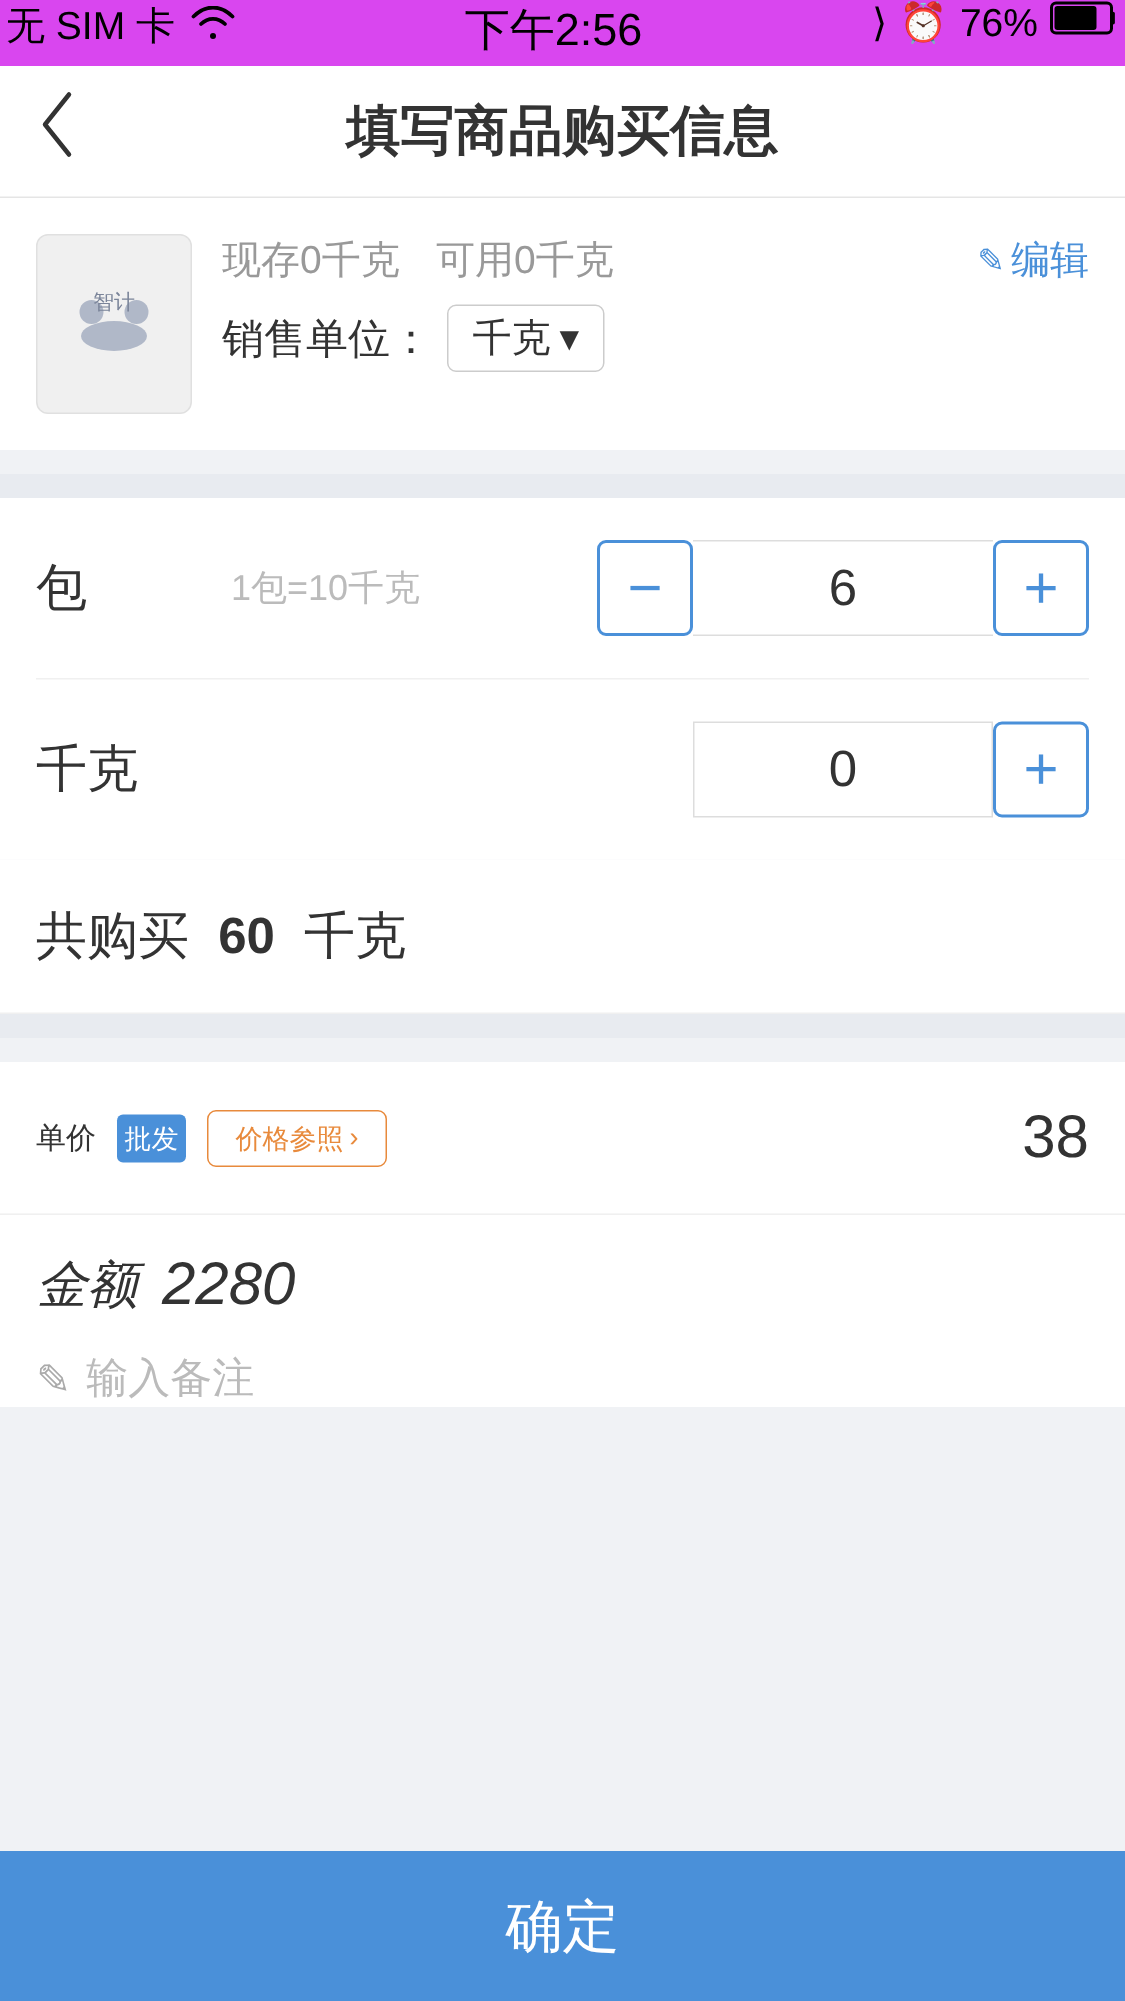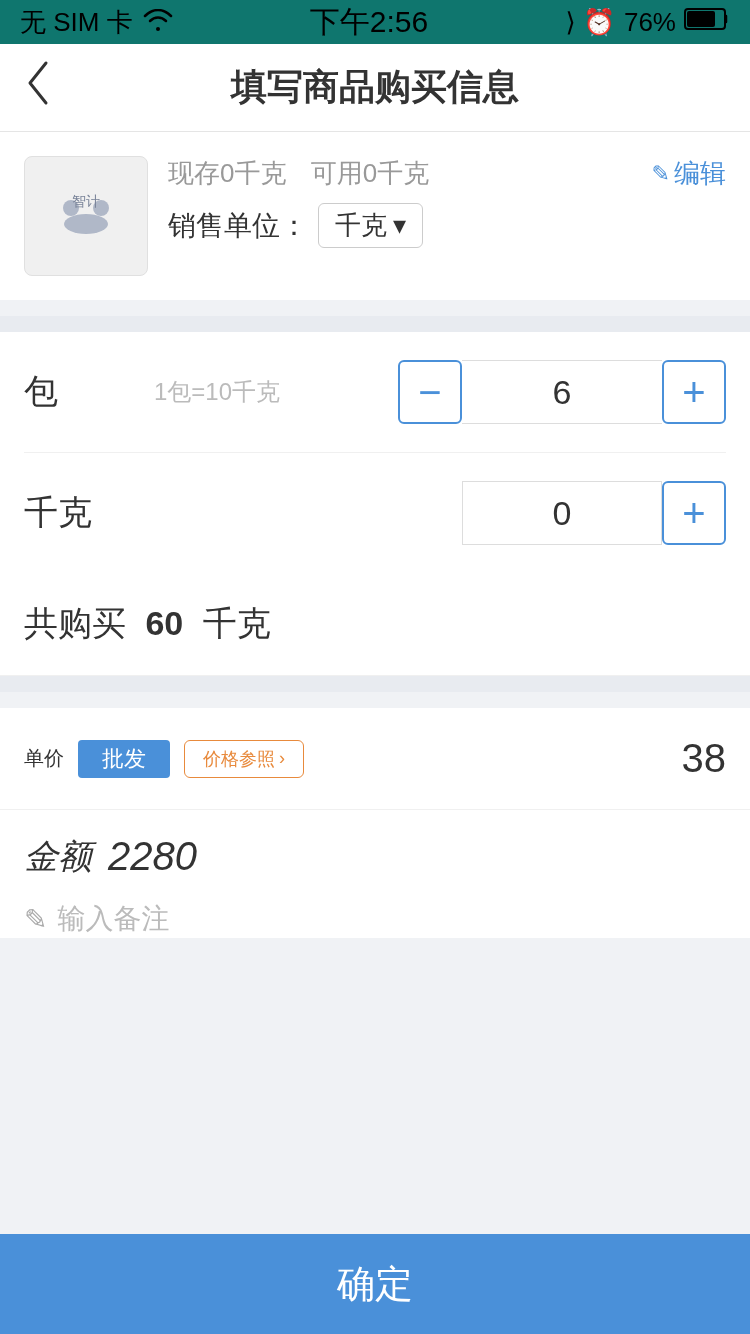--- a/index.html
+++ b/index.html
@@ -9,25 +9,25 @@
       min-height: 1334px;
       font-family: -apple-system, 'PingFang SC', 'Helvetica Neue', sans-serif;
       background: #f0f2f5;
       font-size: 32px;
       color: #333;
     }
 
     
     .status-bar {
       height: 44px;
-      background: #0f766e;
-      display: flex;
-      align-items: center;
+      background: #d946ef;
+      display: flex;
+      align-items: flex-start;
       justify-content: space-between;
-      padding: 0 20px;
+      padding: 0 4px;
       font-size: 28px;
       color: #000;
     }
     .status-left { display: flex; align-items: center; gap: 10px; font-size: 26px; }
     .status-center { font-size: 30px; font-weight: 500; }
     .status-right { display: flex; align-items: center; gap: 8px; font-size: 26px; }
 
     
     .nav-bar {
       height: 88px;
@@ -54,21 +54,21 @@
     
     .product-card {
       background: #fff;
       padding: 24px;
       display: flex;
       align-items: flex-start;
       gap: 20px;
       margin-bottom: 16px;
     }
     .product-image {
-      width: 124px;
+      width: 104px;
       height: 120px;
       background: #f0f0f0;
       border-radius: 8px;
       display: flex;
       align-items: center;
       justify-content: center;
       flex-shrink: 0;
       border: 1px solid #e0e0e0;
     }
     .product-image svg { width: 70px; height: 70px; }
@@ -183,22 +183,22 @@
       background: #fff;
       margin-top: 16px;
       padding: 28px 24px;
       display: flex;
       align-items: center;
     }
     .price-label { font-size: 20px; color: #333; margin-right: 14px; }
     .price-tag {
       background: #4a90d9;
       color: #fff;
-      font-size: 22px;
-      padding: 4px 24px;
+      font-size: 18px;
+      padding: 4px 5px;
       border-radius: 4px;
       margin-right: 14px;
     }
     .price-ref {
       border: 1.5px solid #e88a3c;
       border-radius: 6px;
       color: #e88a3c;
       font-size: 18px;
       padding: 6px 18px;
       display: flex;

